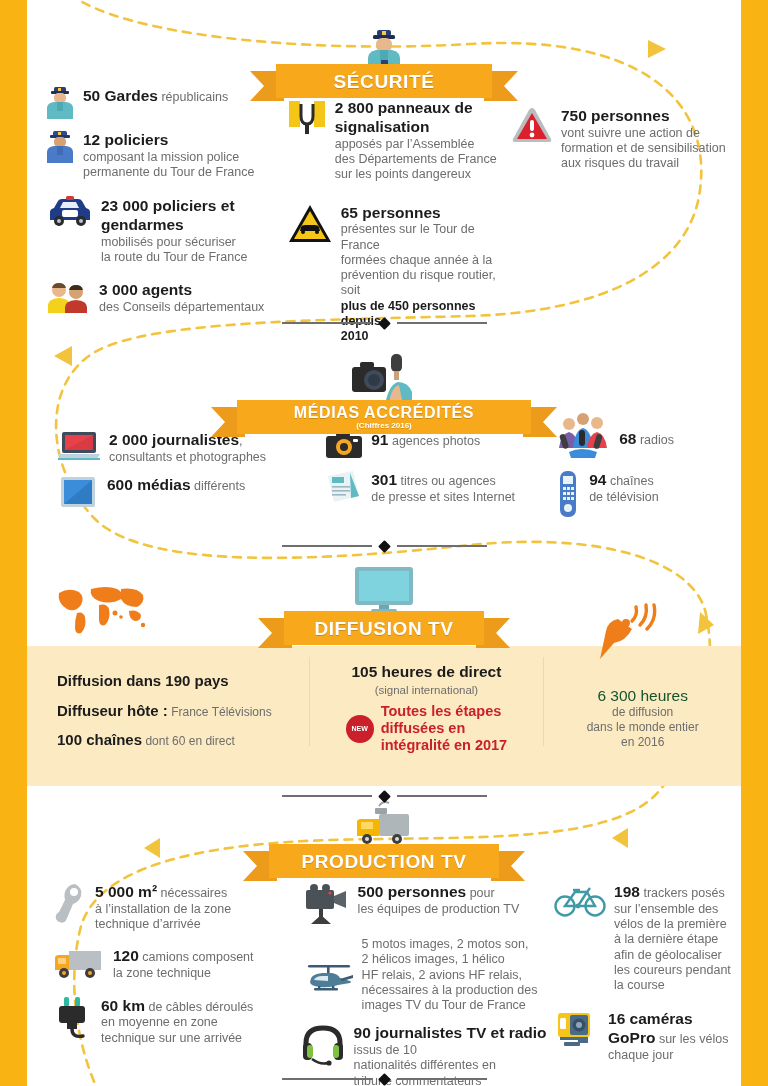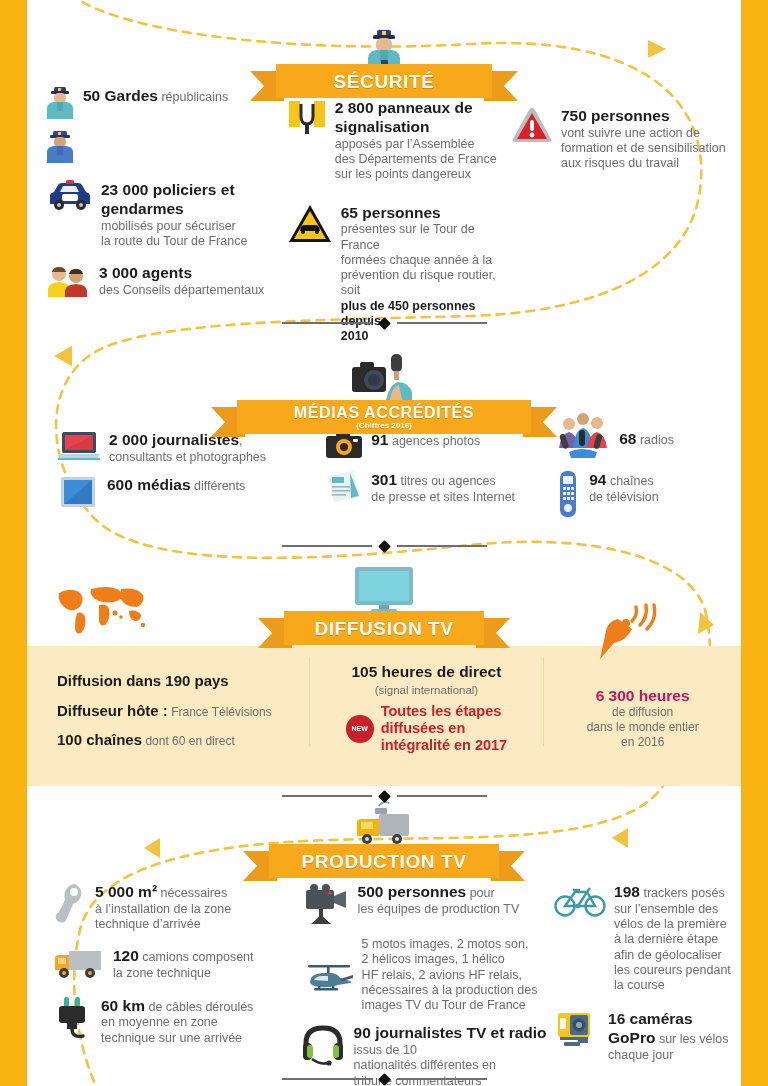--- a/index.html
+++ b/index.html
@@ -81,21 +81,21 @@
 
   .red-head{color:#1c1c1c;font-weight:bold;font-size:15.5px;text-align:center;}
   .sig{color:#6d6d6d;font-size:11.5px;text-align:center;margin-top:3px;}
   .new-wrap{display:flex;align-items:center;gap:7px;margin-top:7px;justify-content:center;}
   .new-badge{
     flex:0 0 auto;width:28px;height:28px;border-radius:50%;background:#C9202B;
     color:#fff;font-size:7px;font-weight:bold;display:flex;align-items:center;justify-content:center;
   }
   .red-txt{color:#C9202B;font-weight:bold;font-size:14.5px;line-height:1.18;}
   .r-center{text-align:center;}
-  .r-center .bigd{color:#be185d;font-weight:bold;font-size:15.5px;}
+  .r-center .bigd{color:#14532d;font-weight:normal;font-size:15.5px;}
   .r-center .sm{color:#6d6d6d;font-size:12px;line-height:1.25;}
   svg{display:block;}
 </style>
 </head>
 <body>
 
 <div class="page">
 
   <svg class="curves" viewBox="0 0 768 1086">
     <g fill="none" stroke="#F2C33C" stroke-width="2.6" stroke-dasharray="8 7" stroke-linecap="round">
@@ -154,20 +154,21 @@
           <span class="ic">
             <svg width="30" height="34" viewBox="0 0 30 34">
               <rect x="8" y="1" width="14" height="5" rx="1.5" fill="#2F4B8F"></rect>
               <rect x="5" y="5" width="20" height="3" rx="1" fill="#24386D"></rect>
               <rect x="13" y="2" width="3" height="3" fill="#F7C948"></rect>
               <rect x="9" y="7" width="12" height="10" rx="4.5" fill="#D7A273"></rect>
               <path d="M2 33 L2 22 Q2 17 9 16 L21 16 Q28 17 28 22 L28 33 Z" fill="#4A7BC8"></path>
               <rect x="12" y="16" width="6" height="9" fill="#3F6CB5"></rect>
             </svg>
           </span>
+          <span class="tx"><b>12 policiers</b><br><span>composant la mission police</span><br><span>permanente du Tour de France</span></span>
         </div>
 
         <div class="item" style="margin-top:16px;">
           <span class="ic">
             <svg width="48" height="32" viewBox="0 0 48 32">
               <path d="M5 24 L5 16 Q5 13 9 12 L13 5 Q14 3 17 3 L33 3 Q36 3 37 5 L41 12 Q45 13 45 16 L45 24 Z" fill="#1F3C88"></path>
               <path d="M15 12 L18 6 L31 6 L34 12 Z" fill="#E8EEF8"></path>
               <rect x="17" y="14" width="16" height="7" rx="2" fill="#ffffff"></rect>
               <rect x="21" y="0" width="8" height="4" rx="1.5" fill="#D23A3A"></rect>
               <circle cx="14" cy="25" r="5" fill="#2B2B2B"></circle>

